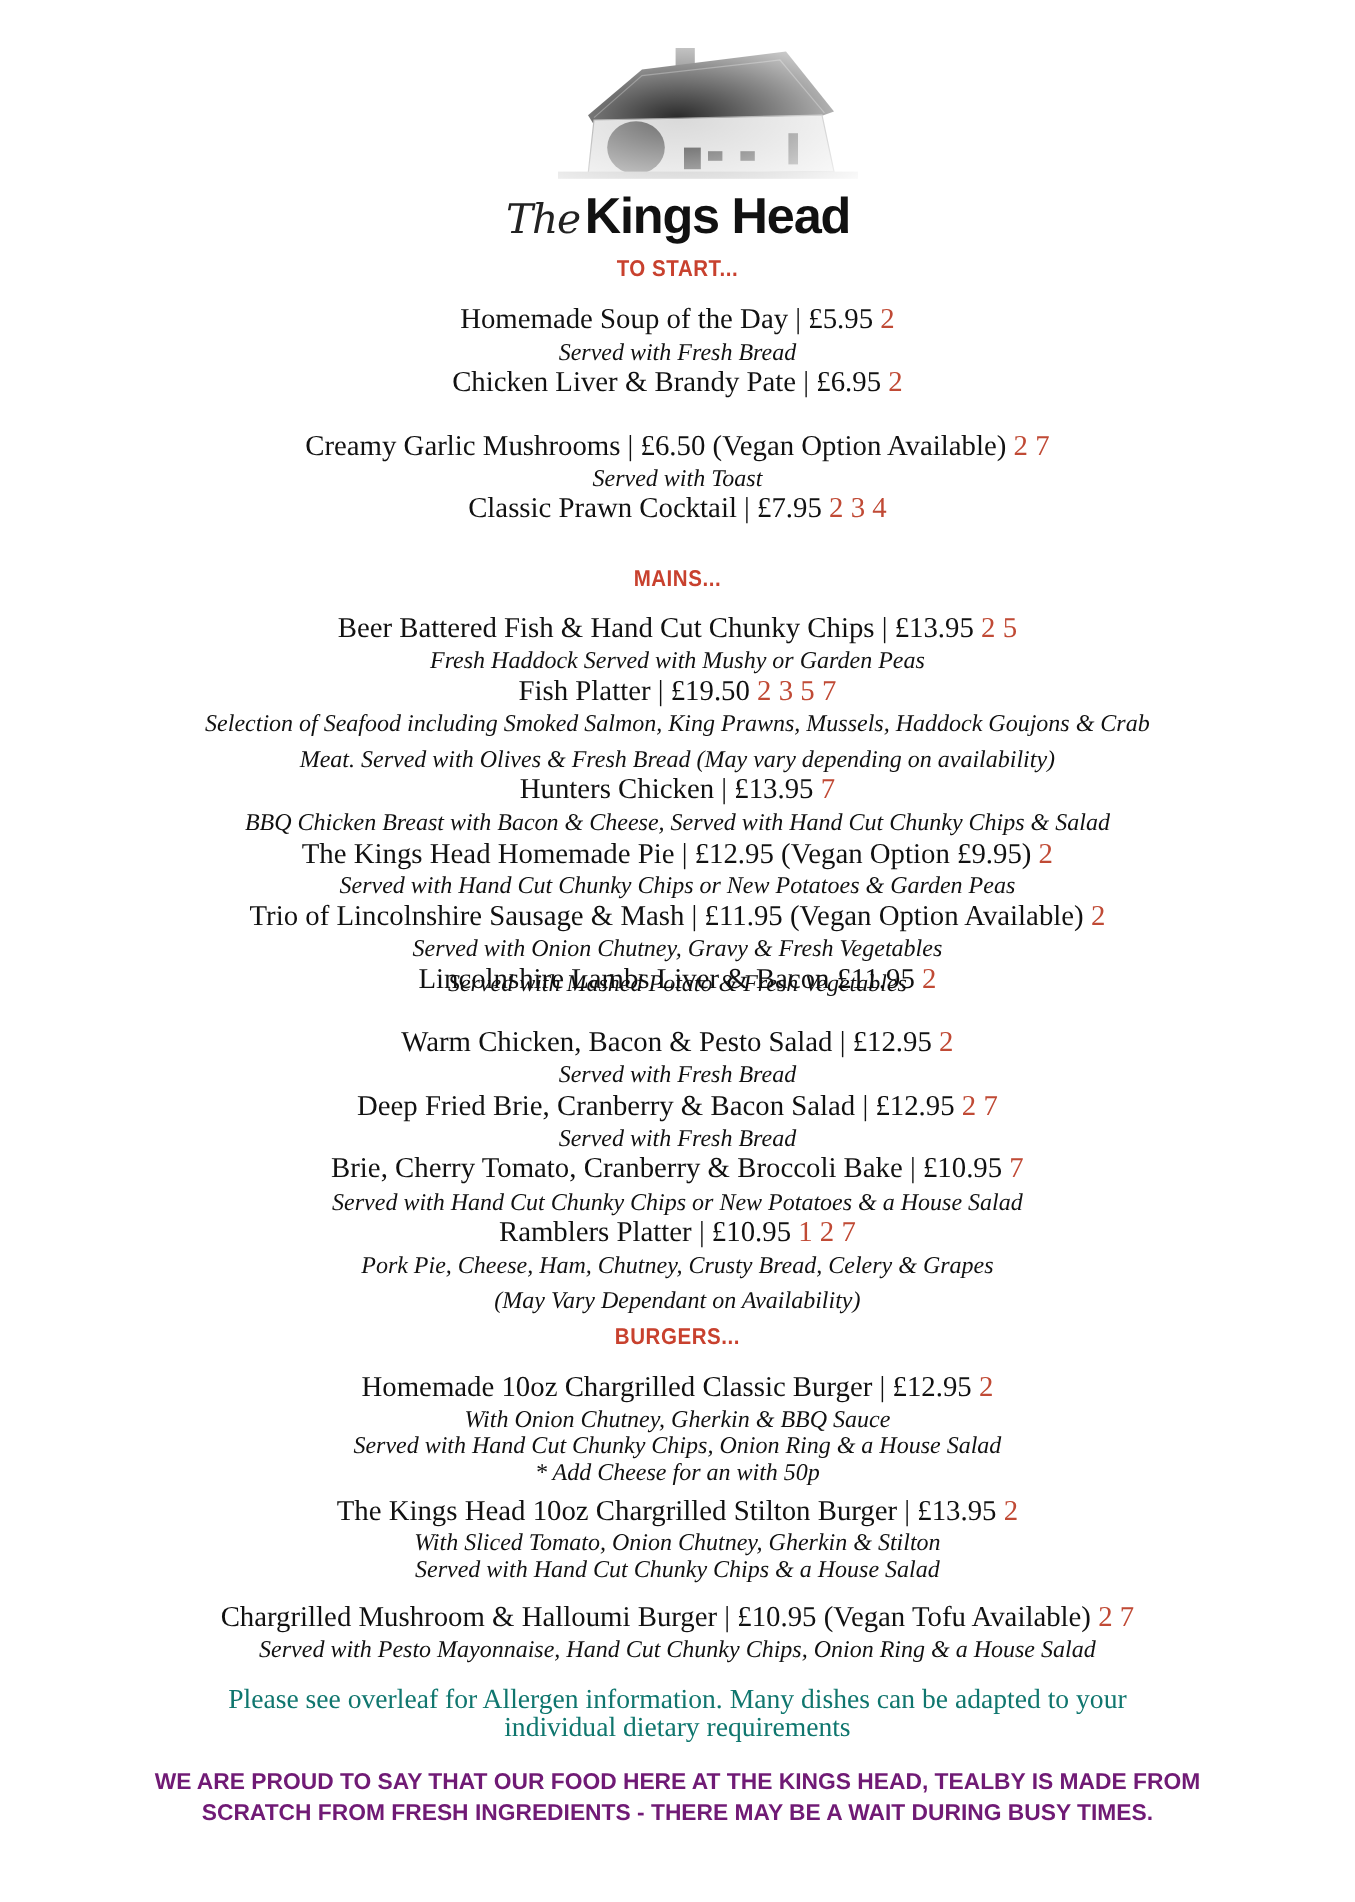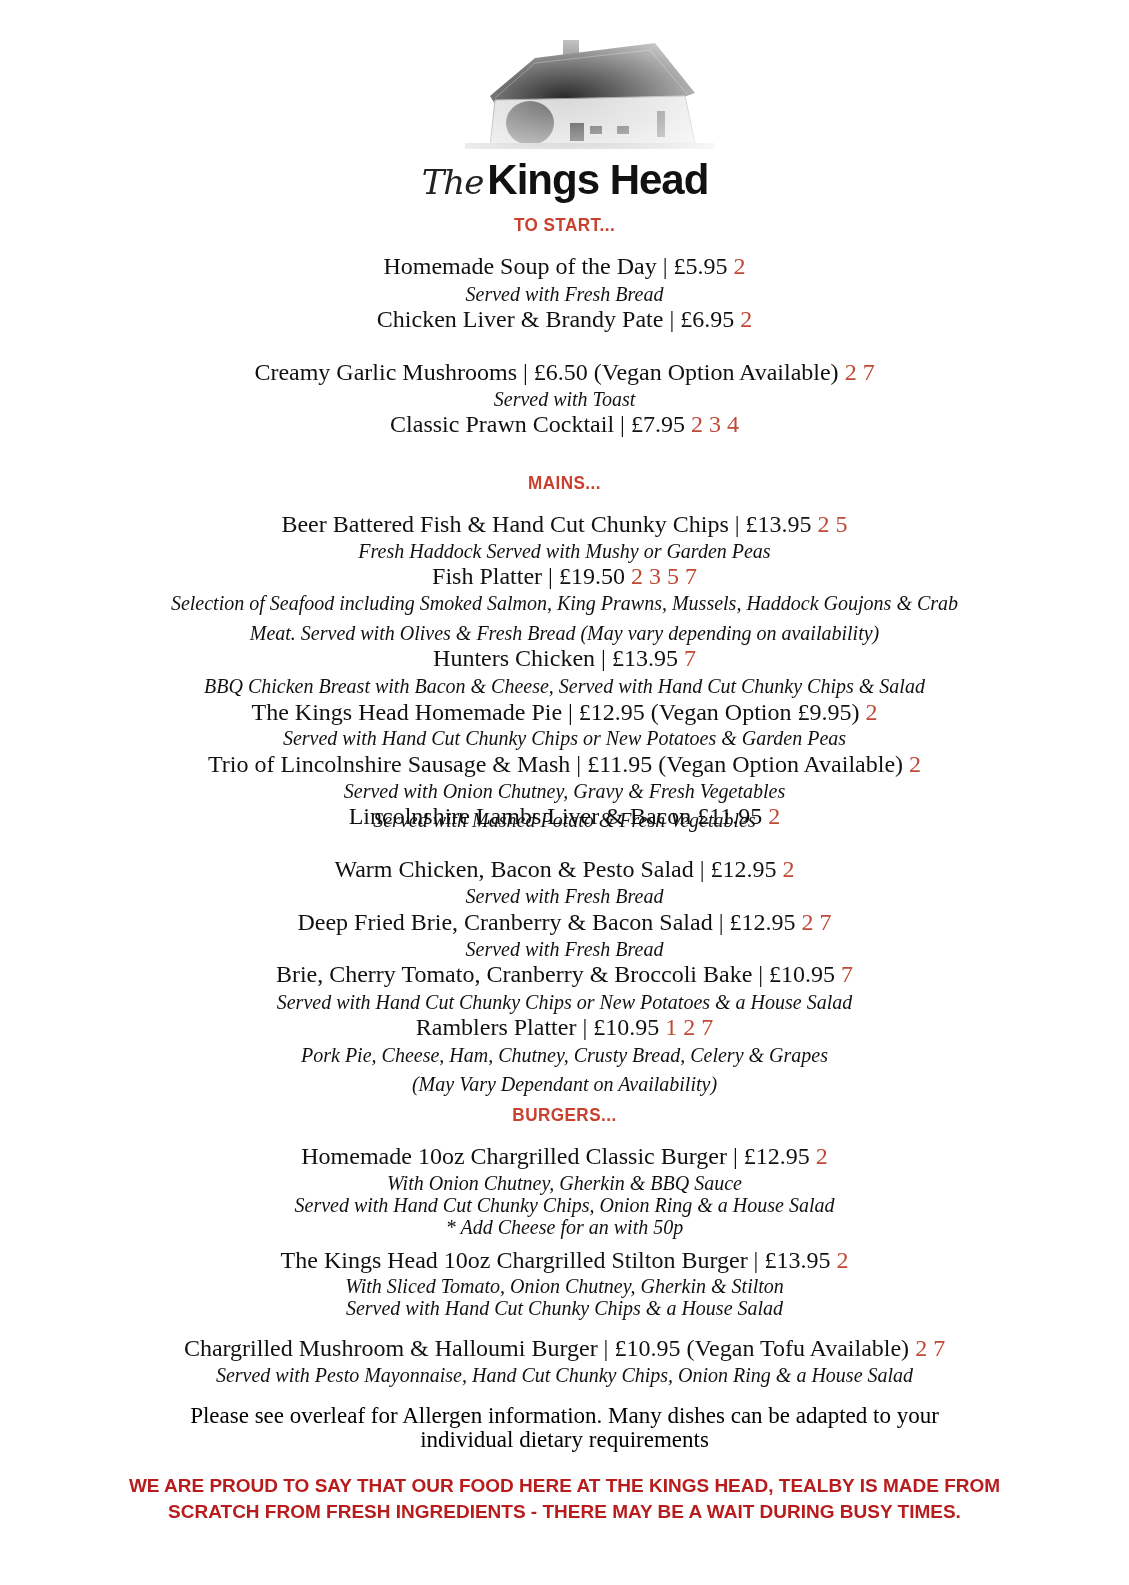--- a/index.html
+++ b/index.html
@@ -7,22 +7,22 @@
   .page { position: absolute; left: 0; top: 0; width: 1129px; height: 1585px; }
   .center { position: absolute; left: 0; width: 1129px; text-align: center; white-space: nowrap; }
   .logo { position: absolute; left: 395px; top: 8px; width: 340px; height: 205px; }
   .logo-text { position: absolute; left: 0; top: 148px; width: 340px; text-align: center; white-space: nowrap; }
   .logo-the { font-family: "DejaVu Serif", serif; font-style: italic; font-size: 34px; color: #222; letter-spacing: -1px; }
   .logo-name { font-family: "Liberation Sans", sans-serif; font-weight: bold; font-size: 42px; color: #111; letter-spacing: -1px; }
   .section { font-family: "Liberation Sans", sans-serif; font-weight: 900; font-size: 19px; color: #c8412e; letter-spacing: 0.5px; transform: scaleX(0.9); }
   .item { font-family: "Liberation Serif", serif; font-size: 24px; color: #111; line-height: 28px; }
   .allergen { color: #c04a35; }
   .desc { font-family: "Liberation Serif", serif; font-style: italic; font-size: 20px; color: #111; line-height: 24px; }
-  .note-red { font-family: "Liberation Serif", serif; font-size: 23px; color: #000000; line-height: 24px; }
-  .footer { font-family: "Liberation Sans", sans-serif; font-weight: bold; font-size: 19px; color: #b91c1c; line-height: 26px; }
+  .note-red { font-family: "Liberation Serif", serif; font-size: 23px; color: #0f766e; line-height: 24px; }
+  .footer { font-family: "Liberation Sans", sans-serif; font-weight: bold; font-size: 19px; color: #701a75; line-height: 26px; }
 </style>
 </head>
 <body>
 
 <div class="page">
 
   <div class="logo">
     <svg width="340" height="150" viewBox="0 0 340 150" style="position:absolute;left:0;top:0;">
       <defs>
         <radialGradient id="fade" cx="50%" cy="60%" r="60%">

